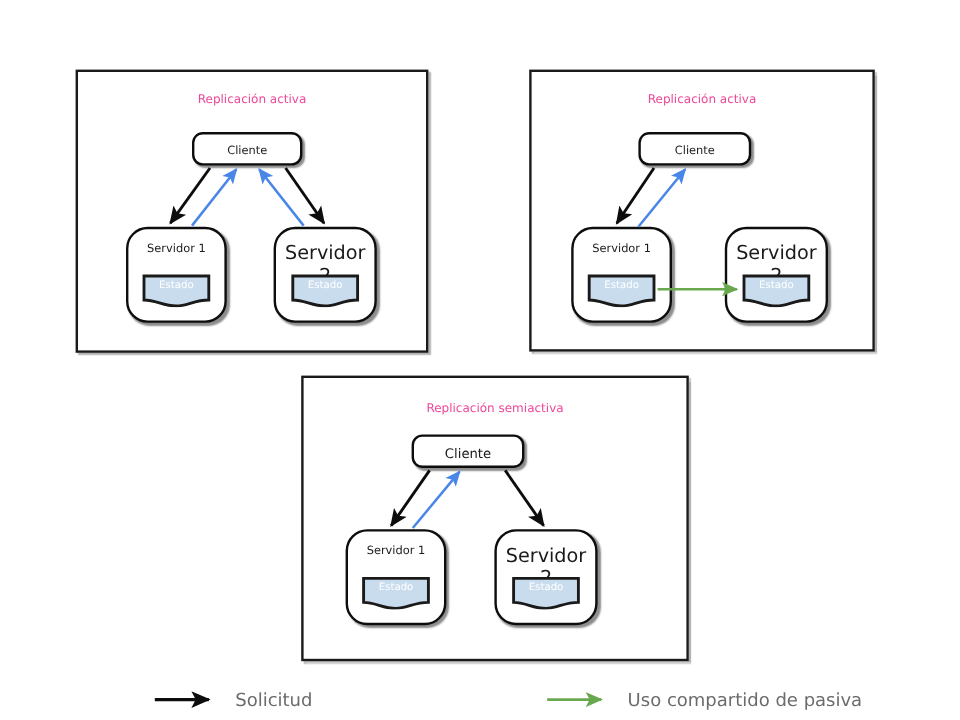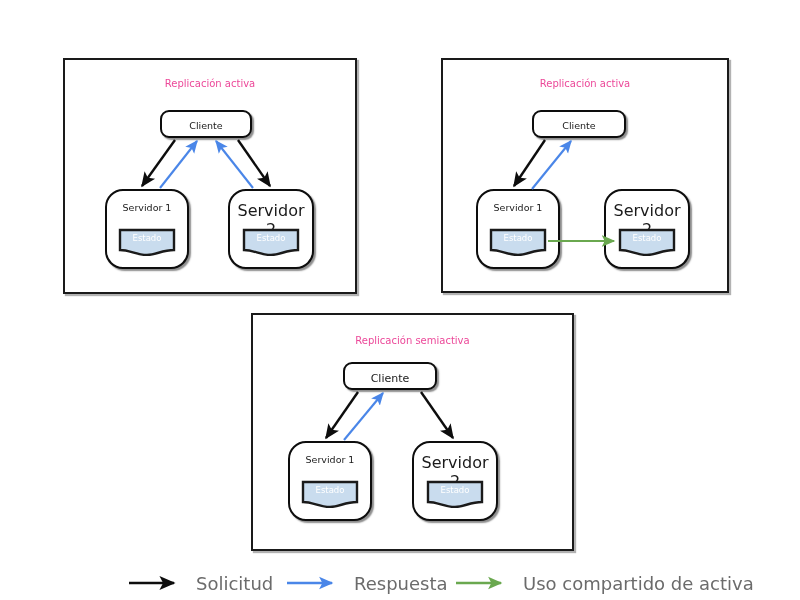--- a/index.html
+++ b/index.html
@@ -89,21 +89,21 @@
     width: 800px; height: 34px;
   }
   .legend-item {
     position: absolute;
     top: 0;
     height: 34px;
     display: flex;
     align-items: center;
   }
   .legend-label {
-    font-size: 18px;
+    font-size: 15px;
     color: #6b6b6b;
     margin-left: 12px;
     white-space: nowrap;
   }
   .legend-line { display: block; }
 </style>
 </head>
 <body>
 
 <div id="stage">
@@ -227,39 +227,28 @@
         <defs>
           <marker id="lg-black" markerWidth="8" markerHeight="8" refX="5.6" refY="3" orient="auto" markerUnits="strokeWidth">
             <path d="M0,0.3 L6.2,3 L0,5.7 L1.4,3 Z" fill="#0d0d0d"></path>
           </marker>
         </defs>
         <line x1="1" y1="7" x2="46" y2="7" stroke="#0d0d0d" stroke-width="2.6" marker-end="url(#lg-black)"></line>
       </svg>
       <span class="legend-label">Solicitud</span>
     </div>
 
-    <div class="legend-item" style="left:286px;">
-      <svg class="legend-line" width="56" height="14">
-        <defs>
-          <marker id="lg-blue" markerWidth="8" markerHeight="8" refX="5.6" refY="3" orient="auto" markerUnits="strokeWidth">
-            <path d="M0,0.3 L6.2,3 L0,5.7 L1.4,3 Z" fill="#4a86e8"></path>
-          </marker>
-        </defs>
-        <line x1="1" y1="7" x2="46" y2="7" stroke="#4a86e8" stroke-width="2.3" marker-end="url(#lg-blue)"></line>
-      </svg>
-      <span class="legend-label">Respuesta</span>
-    </div>
 
     <div class="legend-item" style="left:455px;">
       <svg class="legend-line" width="56" height="14">
         <defs>
           <marker id="lg-green" markerWidth="8" markerHeight="8" refX="5.6" refY="3" orient="auto" markerUnits="strokeWidth">
             <path d="M0,0.3 L6.2,3 L0,5.7 L1.4,3 Z" fill="#6aa84f"></path>
           </marker>
         </defs>
         <line x1="1" y1="7" x2="46" y2="7" stroke="#6aa84f" stroke-width="2.3" marker-end="url(#lg-green)"></line>
       </svg>
-      <span class="legend-label">Uso compartido de activa</span>
+      <span class="legend-label">Uso compartido de pasiva</span>
     </div>
 
   </div>
 
 </div>
 
 </body></html>

